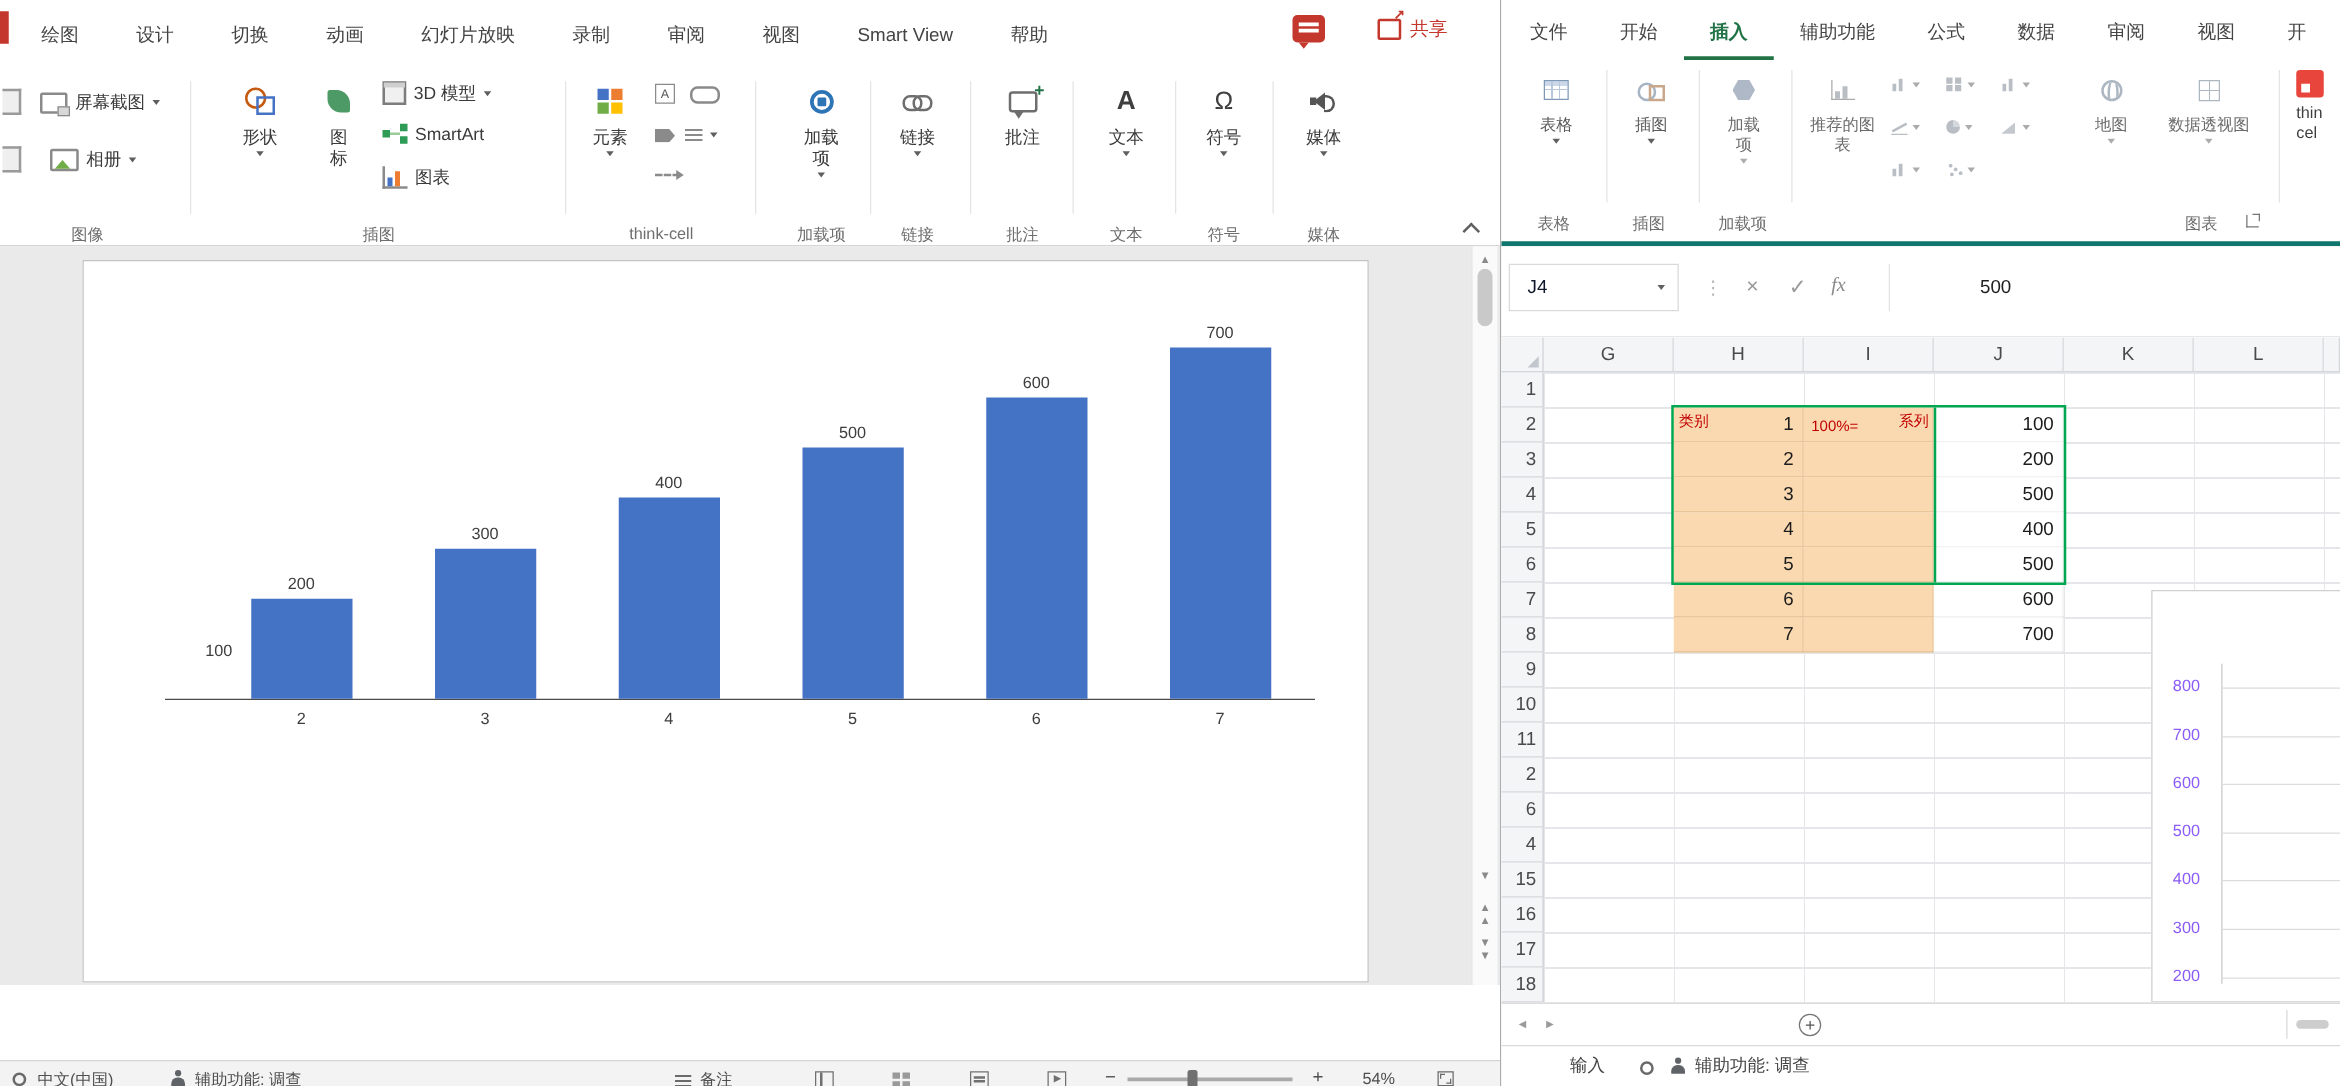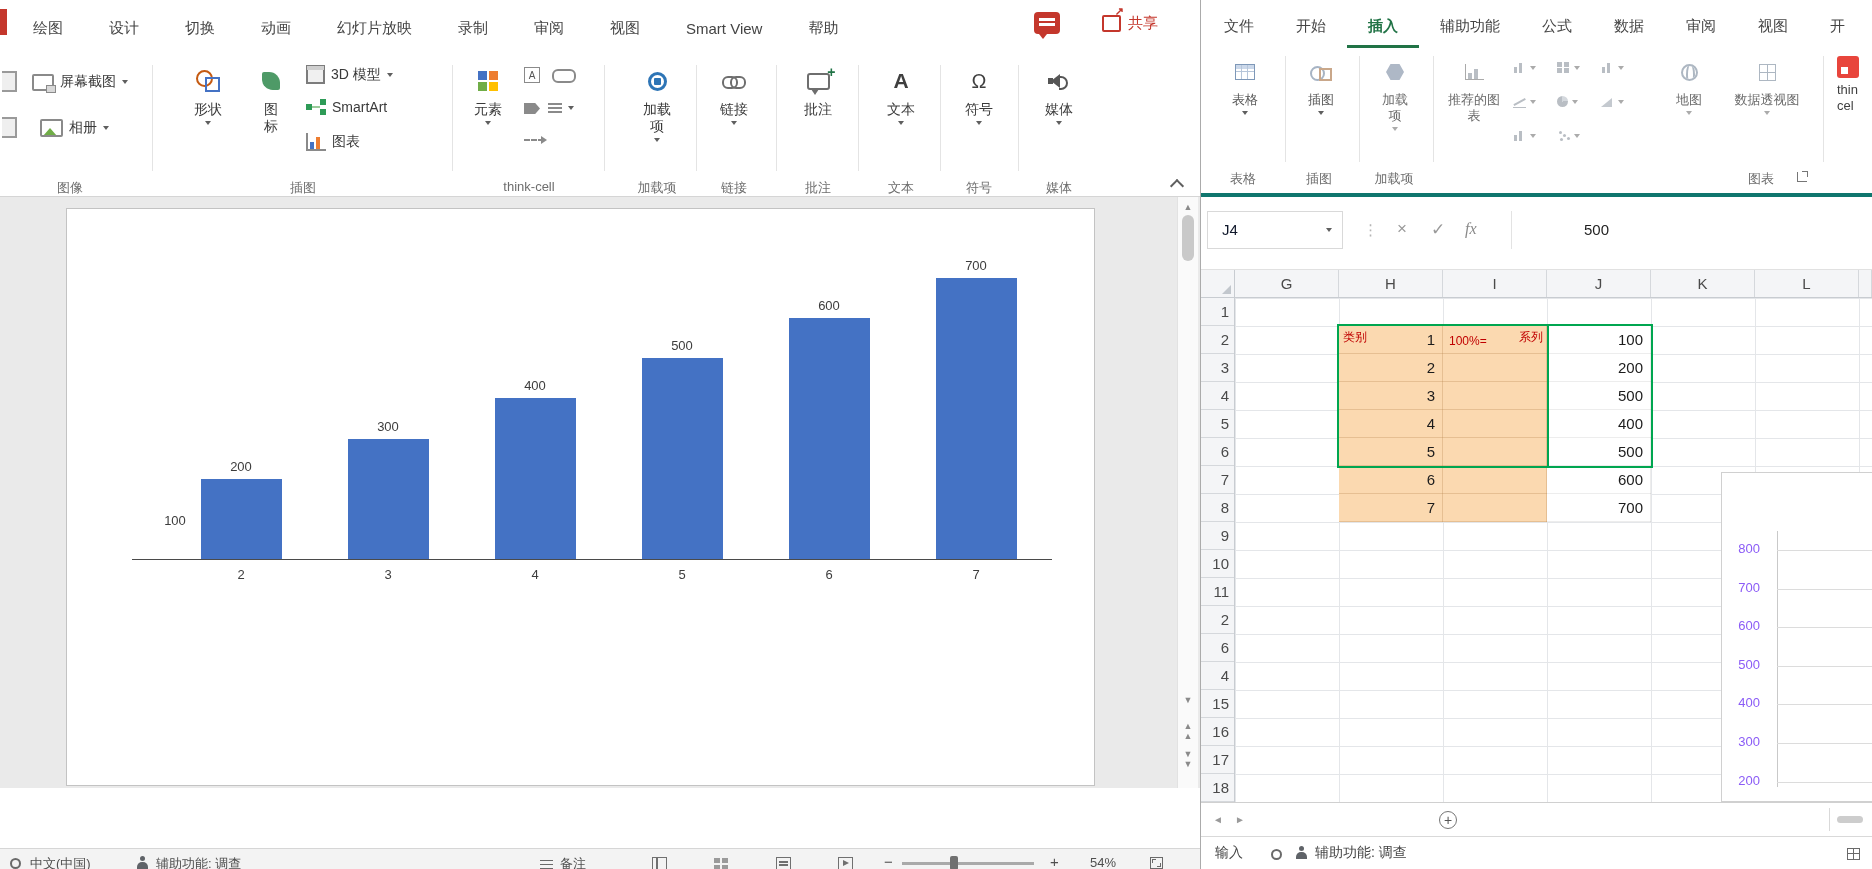--- a/index.html
+++ b/index.html
@@ -95,21 +95,21 @@
   .fc-lab{position:absolute;left:0;width:38px;text-align:right;font-size:13px;color:#8b5cf6;}
 
   .xl-tabbar{position:absolute;left:0;top:802px;right:0;height:34px;background:#fff;border-top:1px solid #D0D0D0;box-sizing:border-box;}
   .xl-tabarrow{position:absolute;top:0;line-height:33px;font-size:10px;color:#9A9A9A;}
   .xl-sheettab{position:absolute;left:110px;top:0;height:33px;line-height:31px;padding:0 16px;color:#217346;font-weight:600;font-size:14px;background:#fff;border-bottom:3px solid #217346;box-sizing:border-box;margin-top:24px;}
   .xl-newsheet{position:absolute;left:238px;top:8px;width:18px;height:18px;border:1.5px solid #767676;border-radius:50%;color:#555;text-align:center;line-height:16px;font-size:14px;box-sizing:border-box;}
   .xl-tabdiv{position:absolute;left:628px;top:5px;bottom:5px;width:1px;background:#D9D9D9;}
   .xl-hthumb{position:absolute;left:636px;top:13px;width:26px;height:7px;background:#CDCDCD;border-radius:4px;}
 
   .xl-status{position:absolute;left:0;top:836px;right:0;height:33px;background:#fff;border-top:1px solid #D9D9D9;box-sizing:border-box;font-size:14px;color:#444;}
-  .xs-item{position:absolute;top:7px;white-space:nowrap;}
+  .xs-item{position:absolute;top:7px;white-space:nowrap;margin-left:41px;}
 
   
   .caret-down{width:0;height:0;border-left:3.5px solid transparent;border-right:3.5px solid transparent;border-top:4px solid #5F5F5F;display:inline-block;}
   .caret-down.gray{border-top-color:#ABABAB;}
   .chev-up{width:8px;height:8px;border-left:2px solid #5F5F5F;border-top:2px solid #5F5F5F;transform:rotate(45deg);display:inline-block;}
   .icn-redbubble{display:block;width:26px;height:22px;background:#C4372C;border-radius:4px;position:relative;}
   .icn-redbubble::before{content:"";position:absolute;left:5px;top:6px;right:5px;height:2.5px;background:#fff;box-shadow:0 5px 0 #fff;}
   .icn-redbubble::after{content:"";position:absolute;left:5px;bottom:-5px;border-left:4px solid transparent;border-right:4px solid transparent;border-top:5px solid #C4372C;}
   .icn-share{width:15px;height:13px;border:2px solid #C4372C;border-radius:2px;position:relative;display:inline-block;}
   .icn-share::after{content:"↗";position:absolute;right:-5px;top:-12px;color:#C4372C;font-size:11px;font-weight:bold;}

